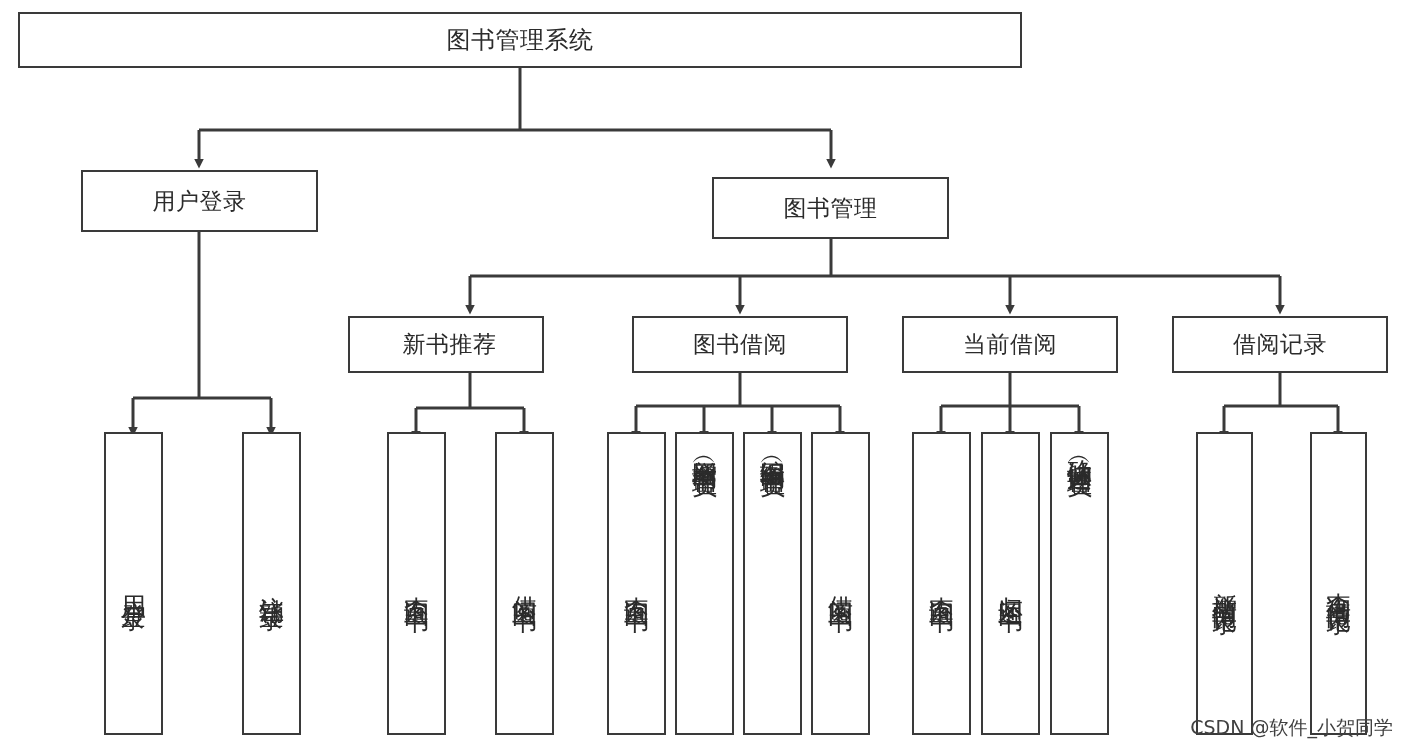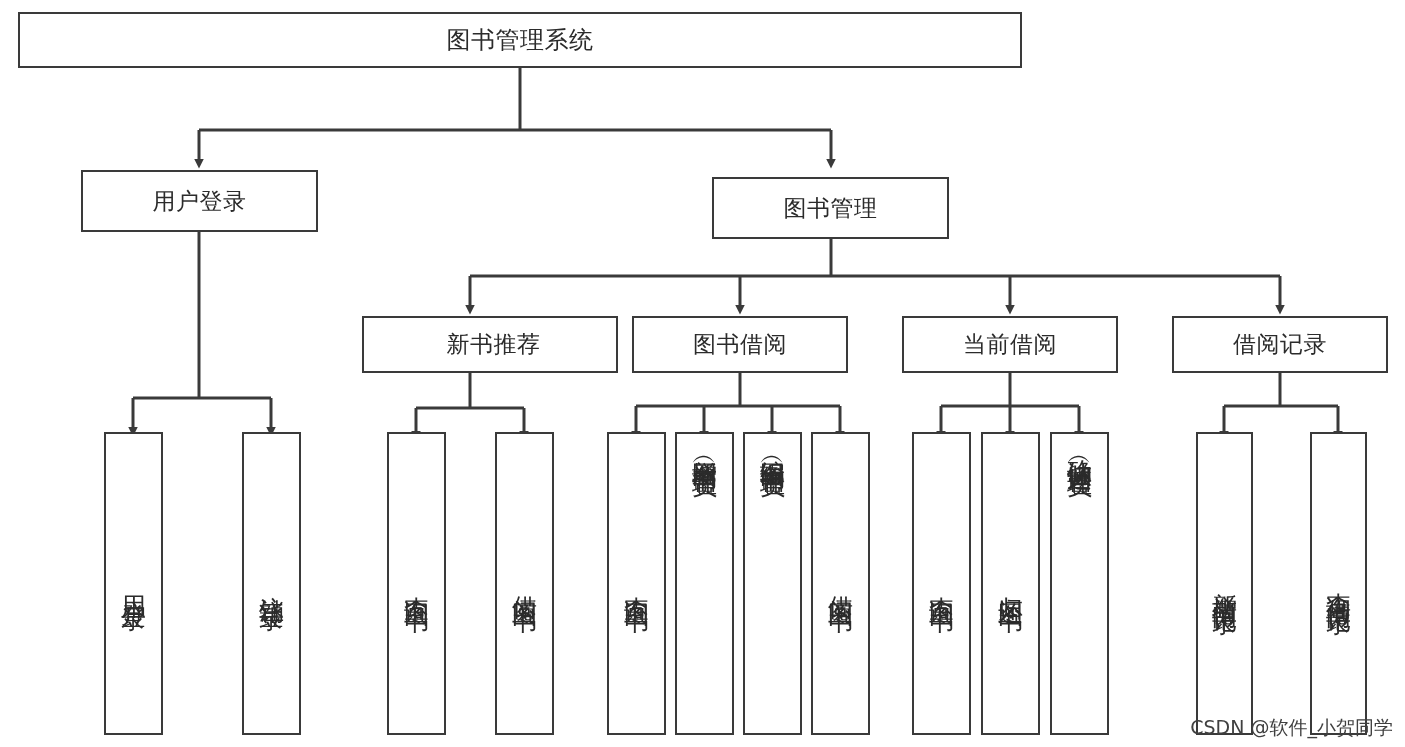--- a/index.html
+++ b/index.html
@@ -136,21 +136,21 @@
     <span class="node-label">图书管理系统</span>
   </div>
 
   <div class="node h-node" style="left:81px; top:170px; width:237px; height:62px;">
     <span class="node-label">用户登录</span>
   </div>
   <div class="node h-node" style="left:712px; top:170px; width:237px; height:62px;margin-top:7px;">
     <span class="node-label">图书管理</span>
   </div>
 
-  <div class="node h-node" style="left:362px; top:316px; width:256px; height:57px;padding-left:7px;">
+  <div class="node h-node" style="left:348px; top:316px; width:196px; height:57px;padding-left:7px;">
     <span class="node-label">新书推荐</span>
   </div>
   <div class="node h-node" style="left:902px; top:316px; width:216px; height:57px;">
     <span class="node-label">当前借阅</span>
   </div>
   <div class="node h-node" style="left:632px; top:316px; width:216px; height:57px;">
     <span class="node-label">图书借阅</span>
   </div>
   <div class="node h-node" style="left:1172px; top:316px; width:216px; height:57px;">
     <span class="node-label">借阅记录</span>

